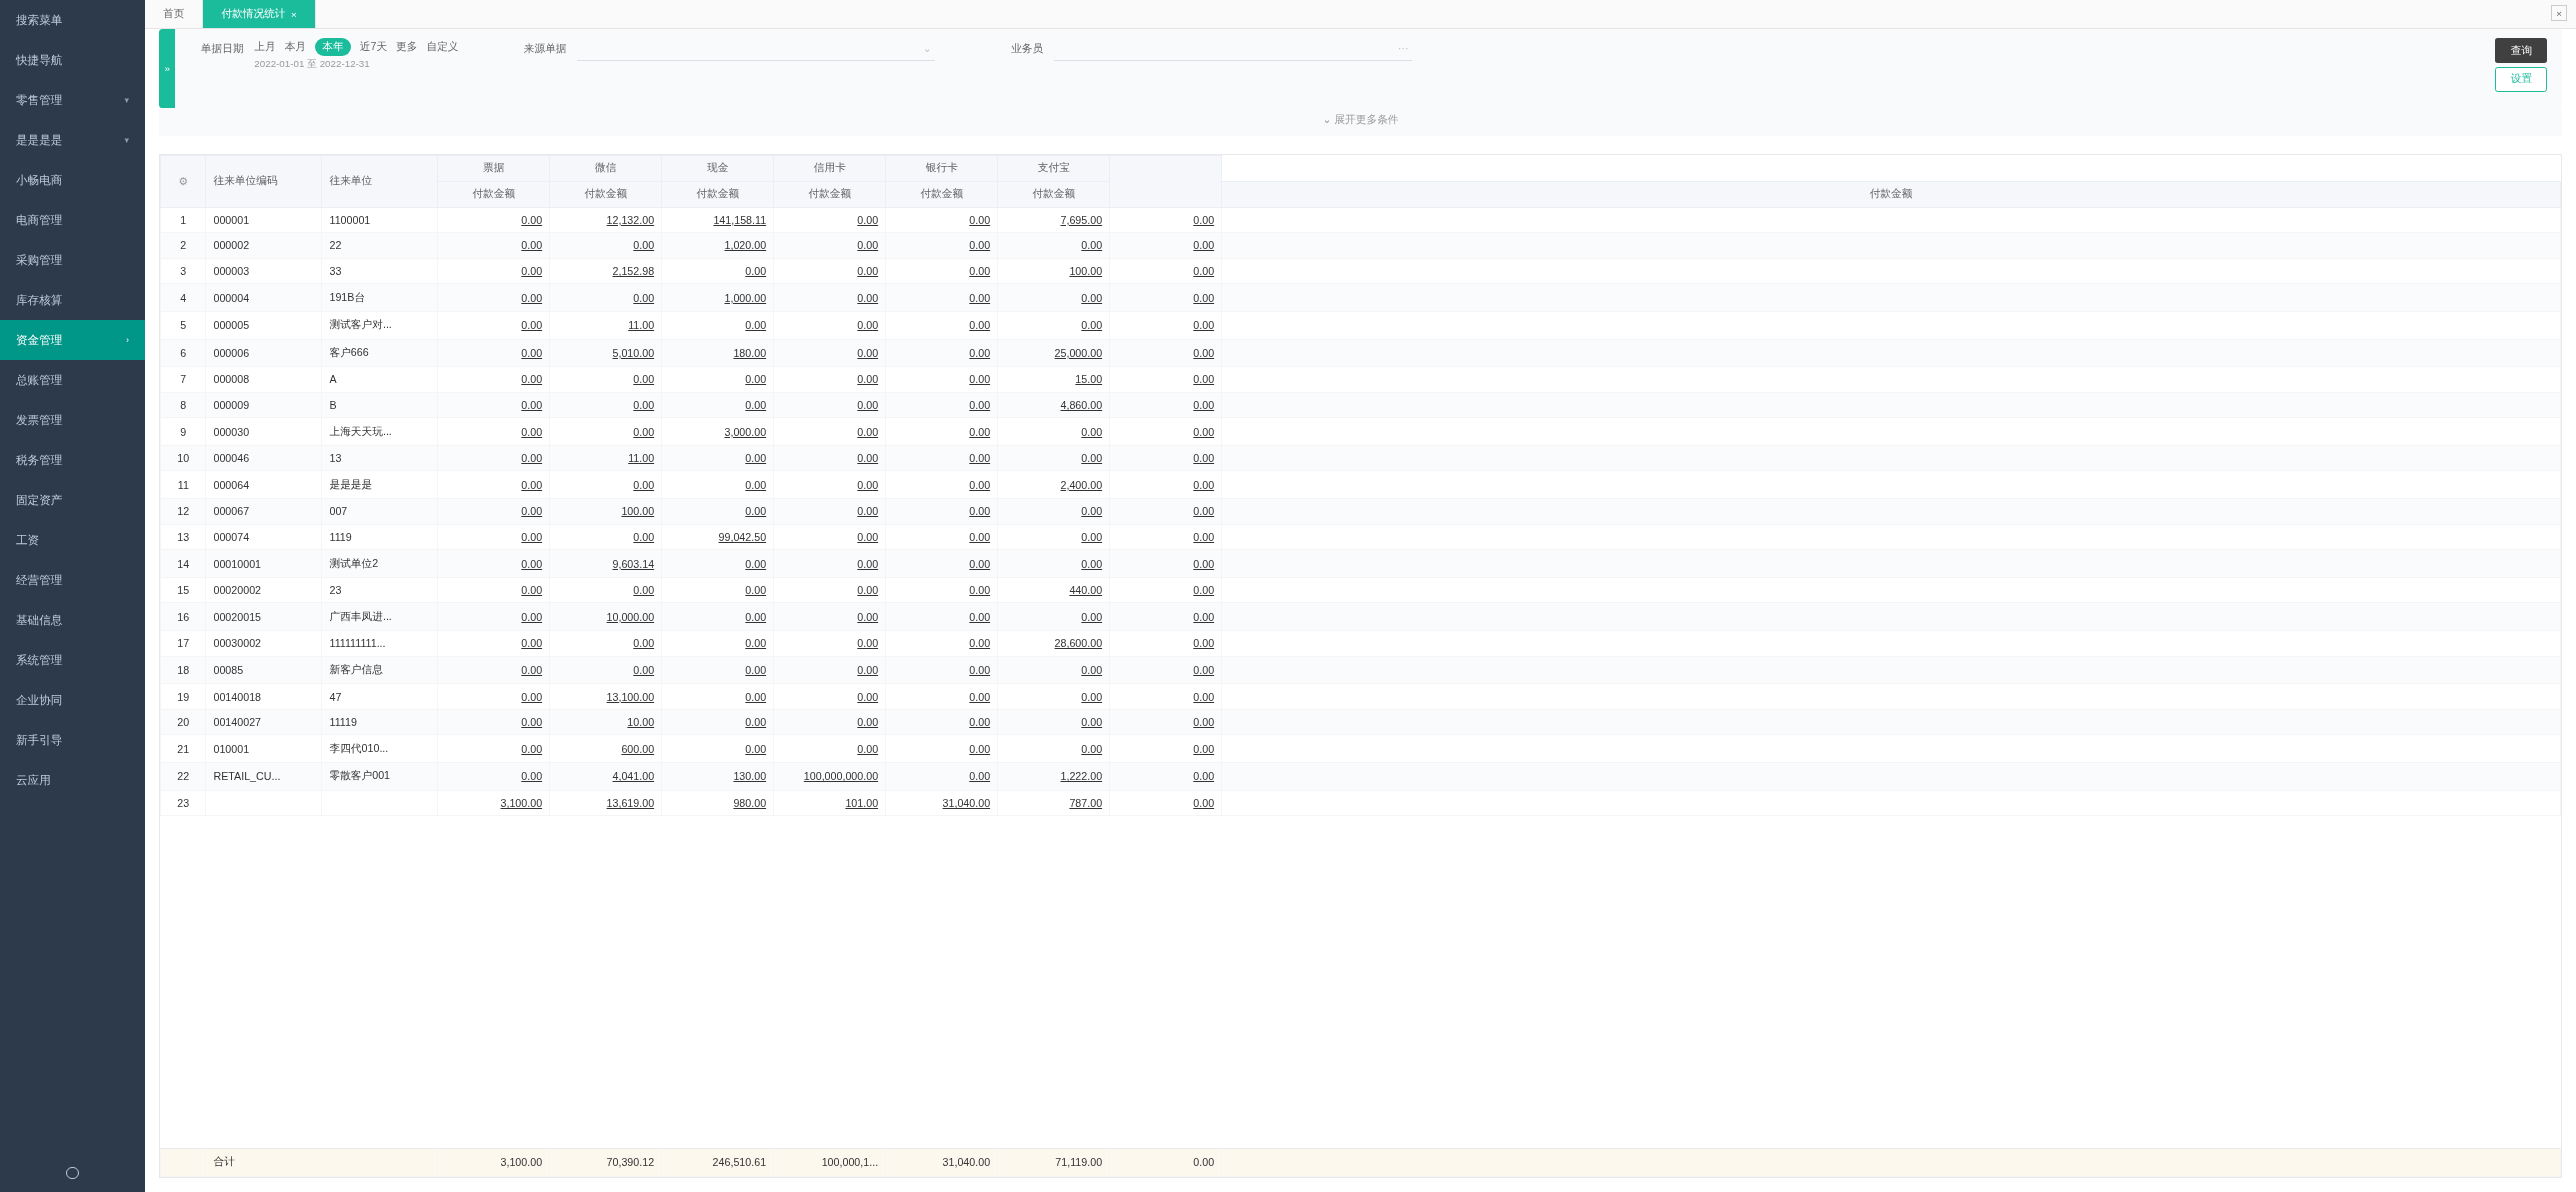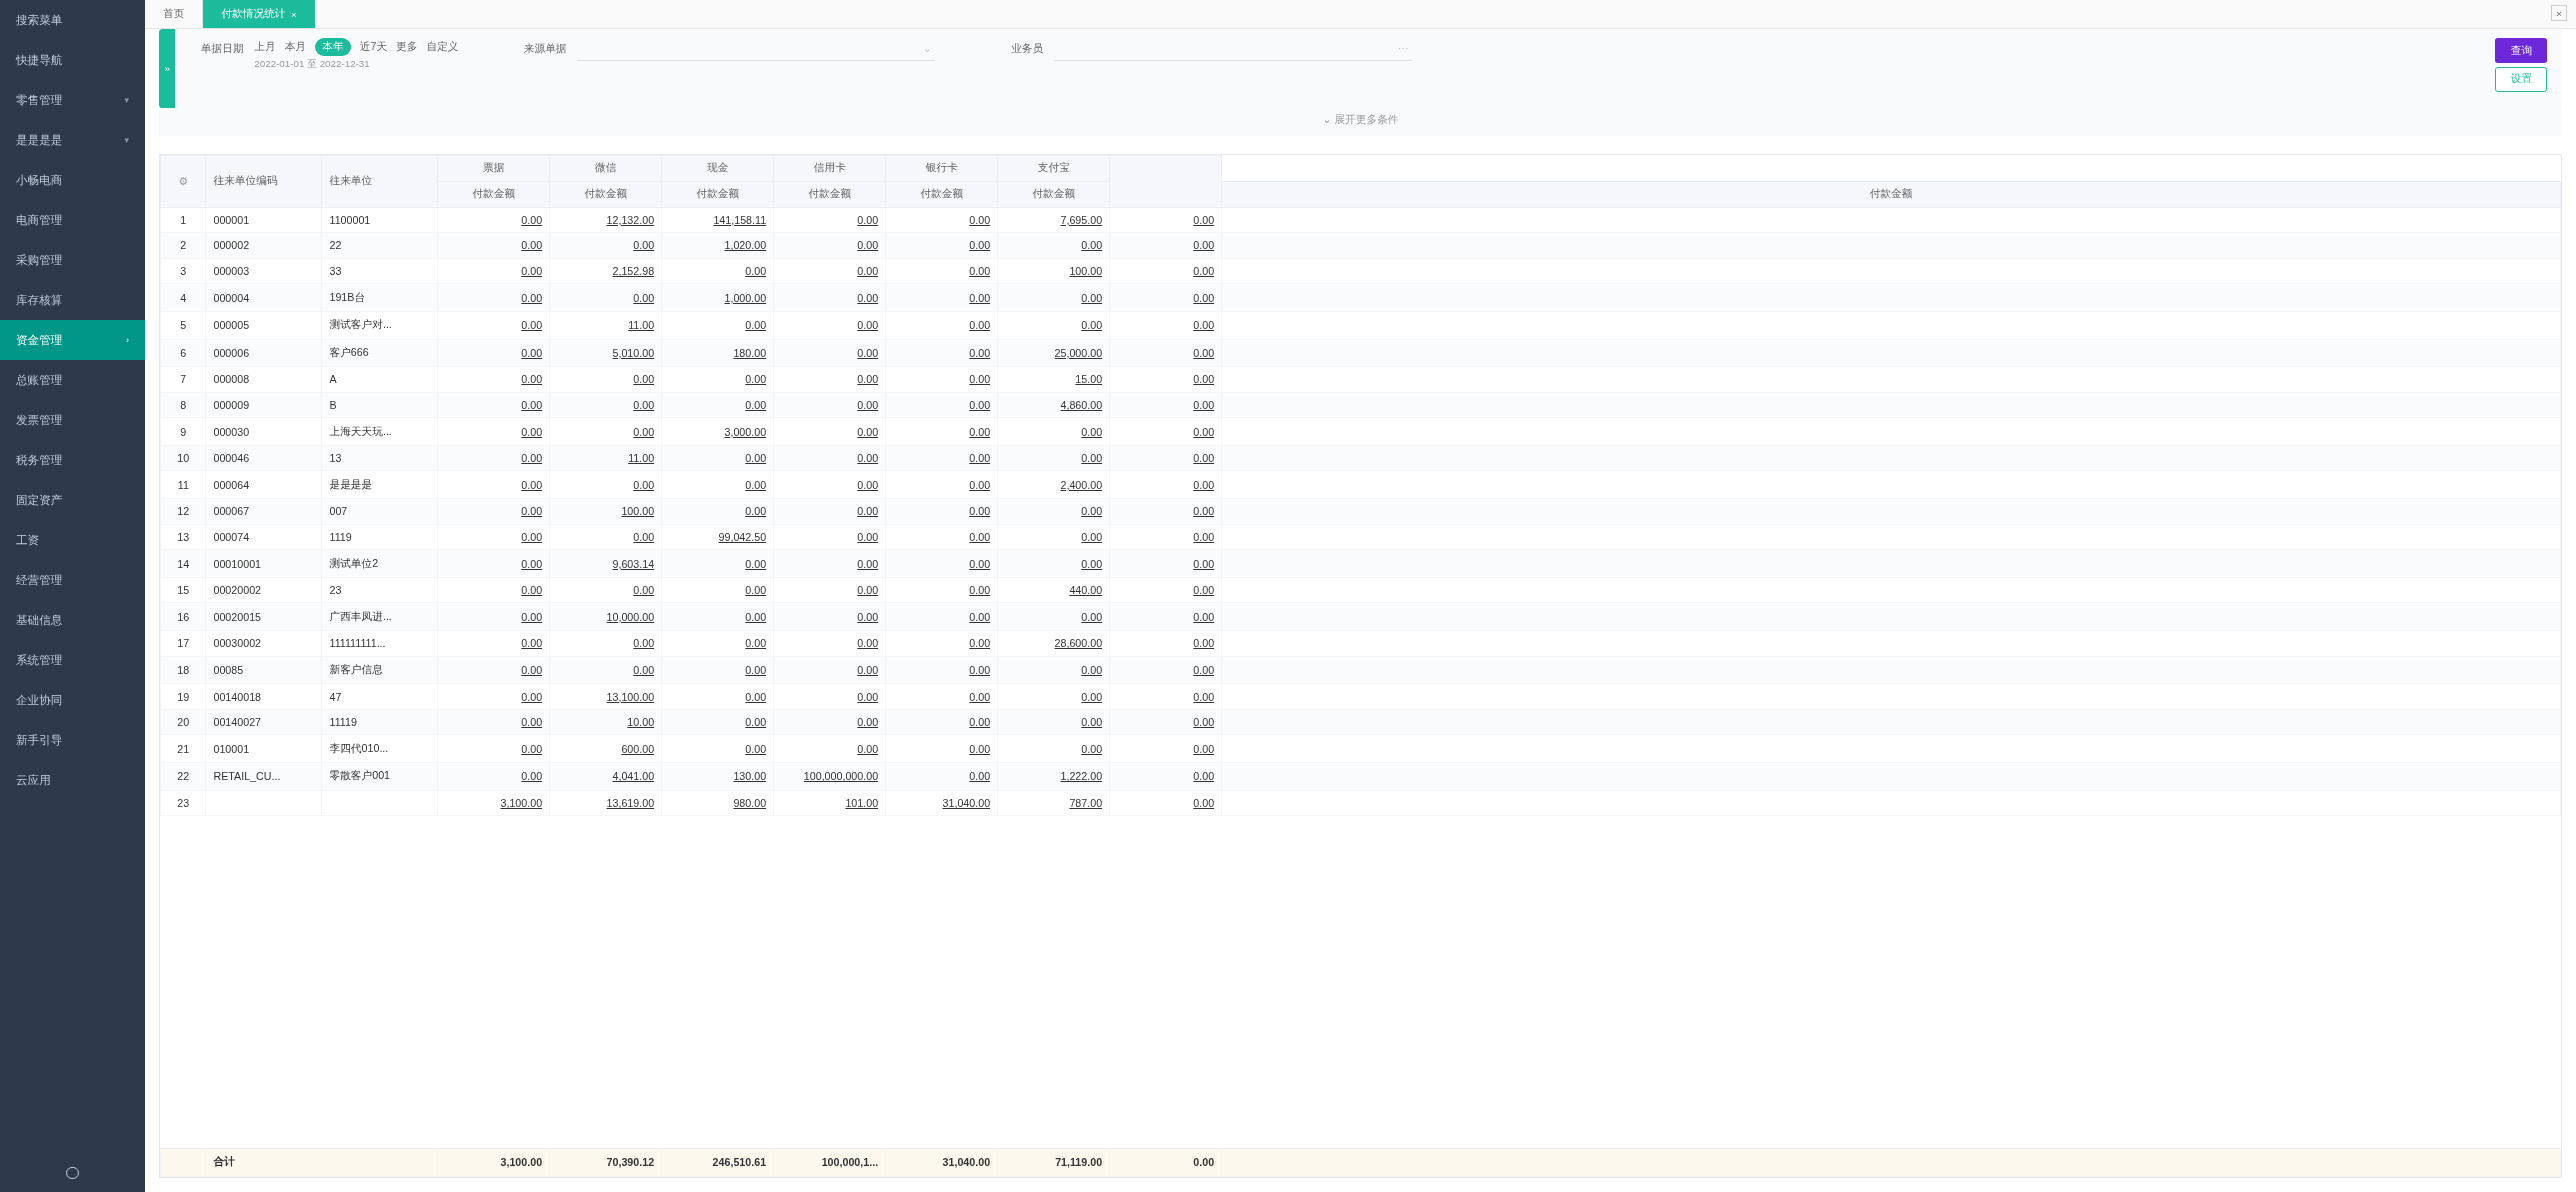--- a/index.html
+++ b/index.html
@@ -228,21 +228,21 @@
     }
     .btn {
       padding: 4.5px 14.3px;
       border-radius: 2.7px;
       border: 0.9px solid transparent;
       cursor: pointer;
       font-size: 10.7px;
       text-align: center;
     }
     .btn-primary {
-      background: #6d28d9;
+      background: #404040;
       color: #fff;
     }
     .btn-outline {
       background: #fff;
       border-color: #1abc9c;
       color: #1abc9c;
     }
     .expand-more {
       text-align: center;
       padding: 5.4px 0 9px 0;
@@ -296,21 +296,21 @@
       text-decoration: underline;
       color: #333;
     }
     .gear-cell {
       text-align: center;
       cursor: pointer;
       color: #999;
     }
     tfoot td {
       background: #fdf8ee;
-      font-weight: 700;
+      font-weight: 400;
       border-top: 0.9px solid #e8e8e8;
     }
   </style>
 </head>
 <body>
 
 <div class="app">
 
   <div class="sidebar">
     <div id="sidebar-items">

